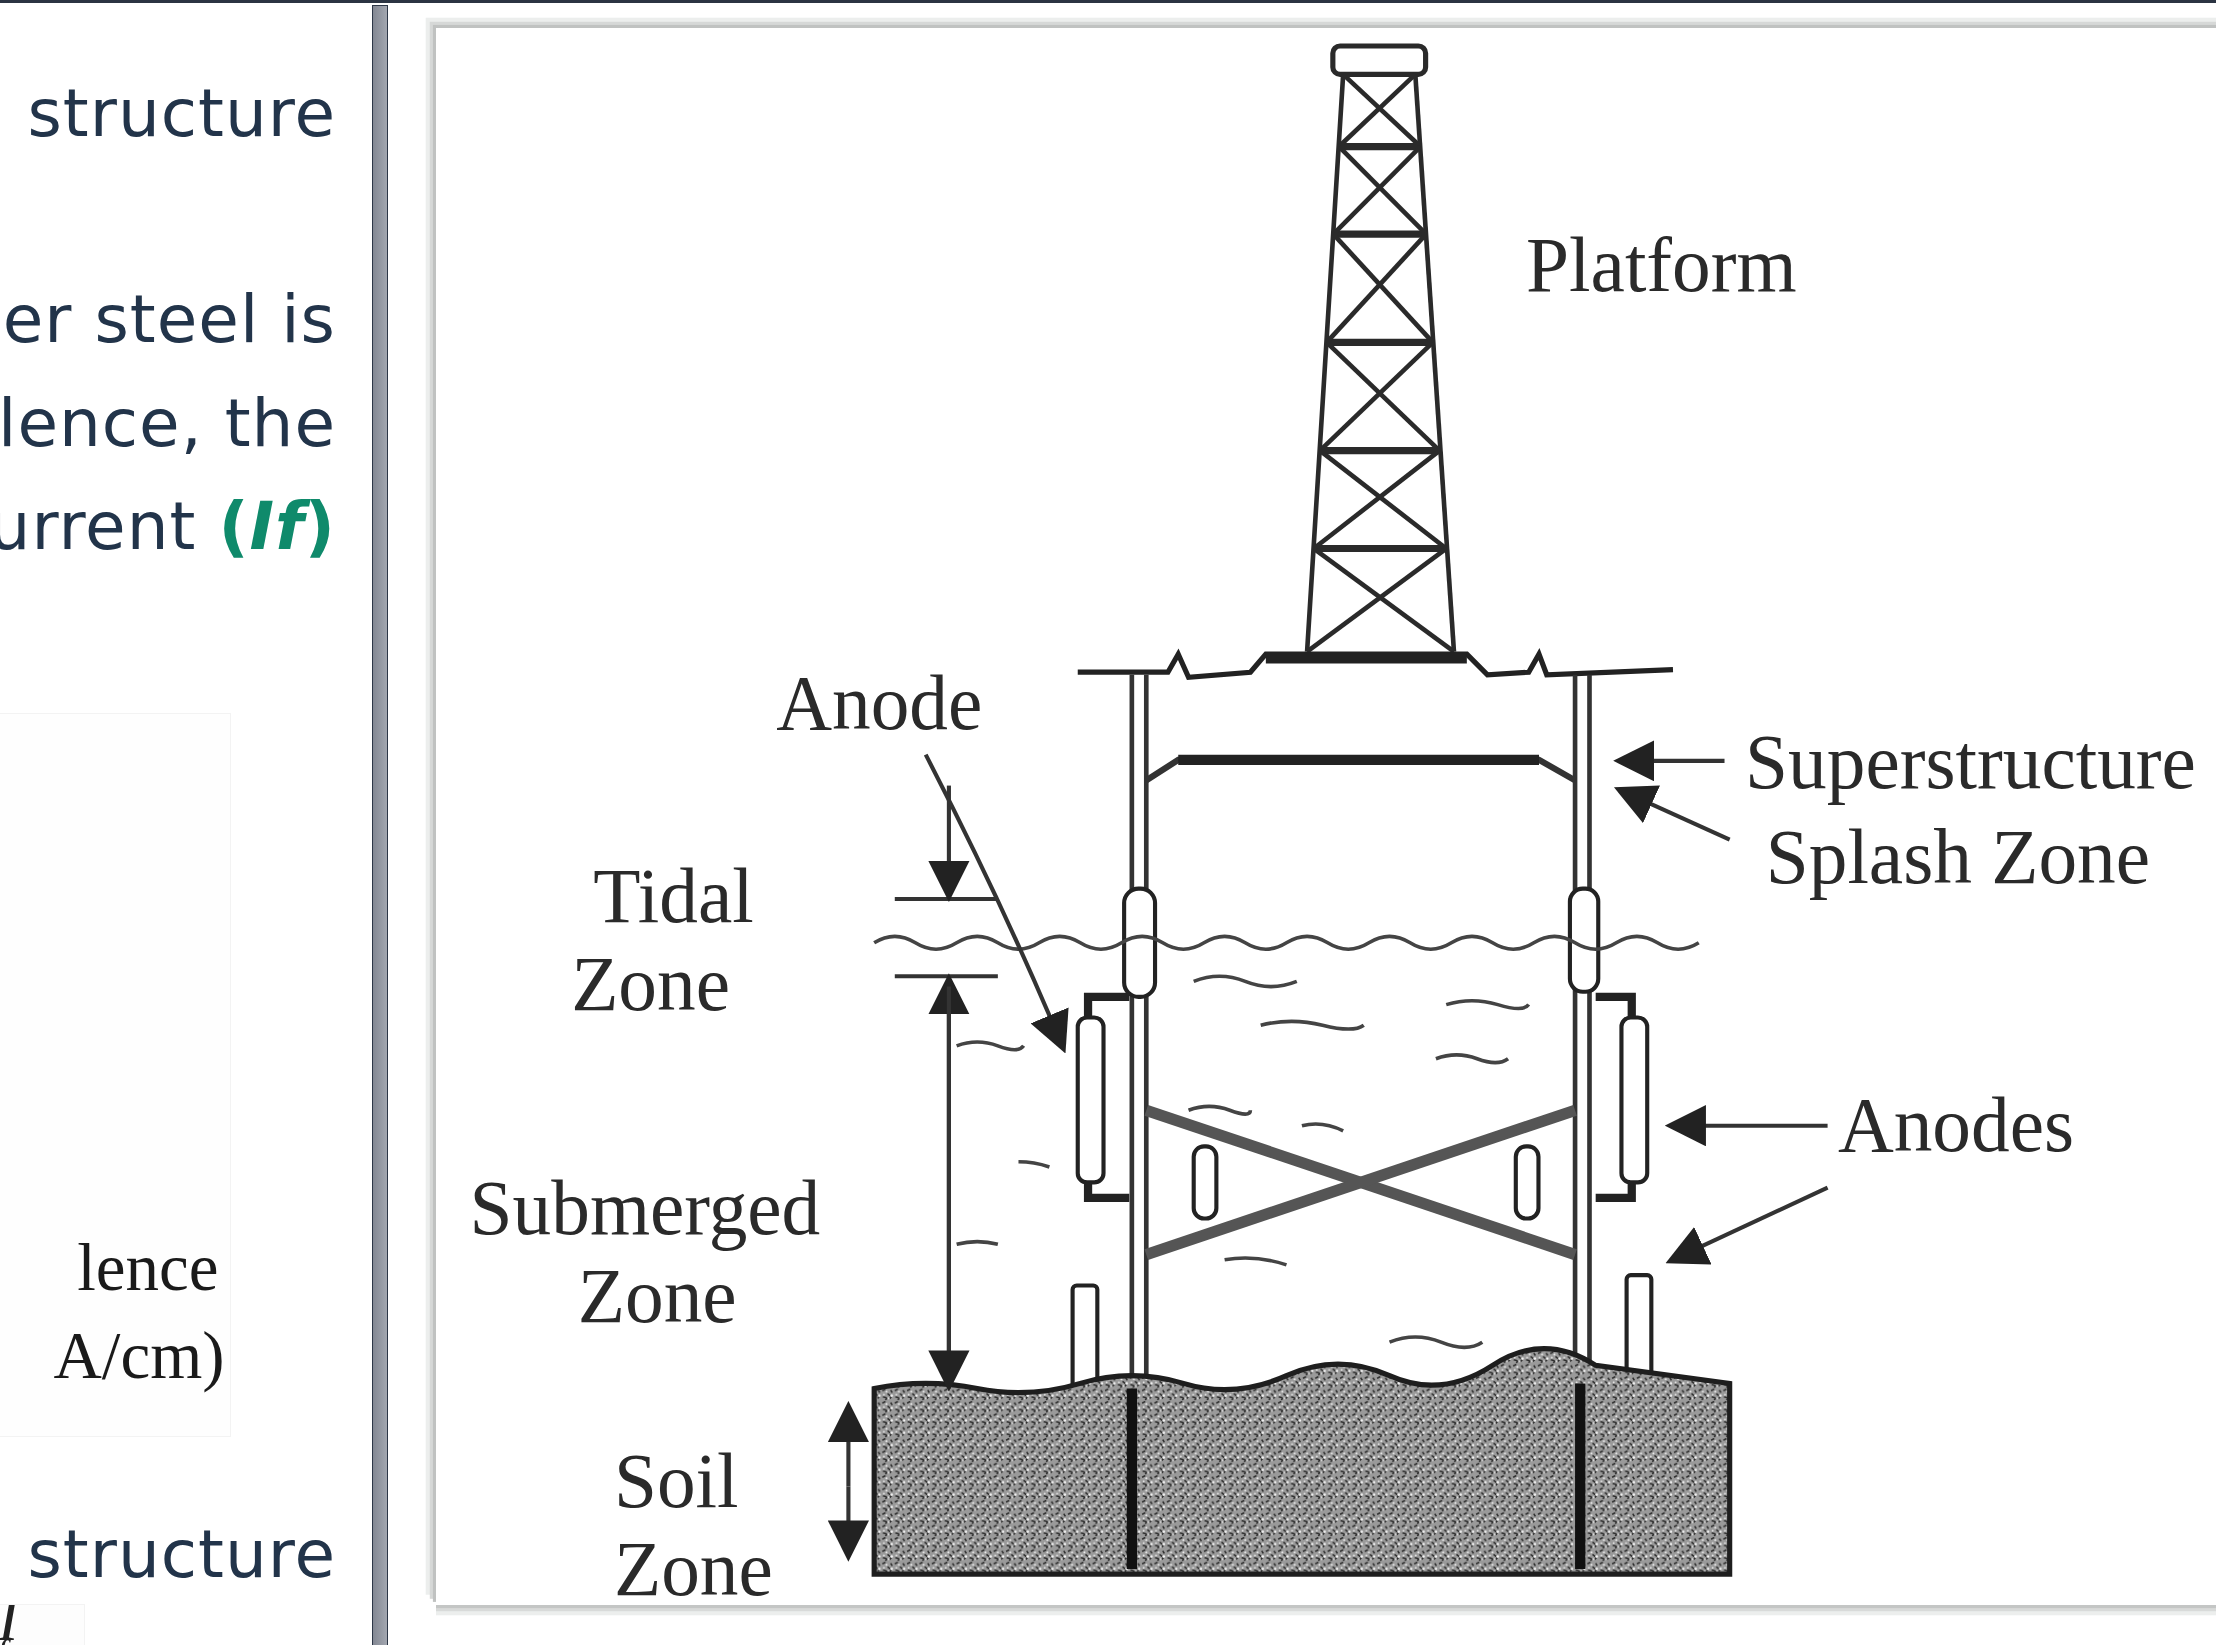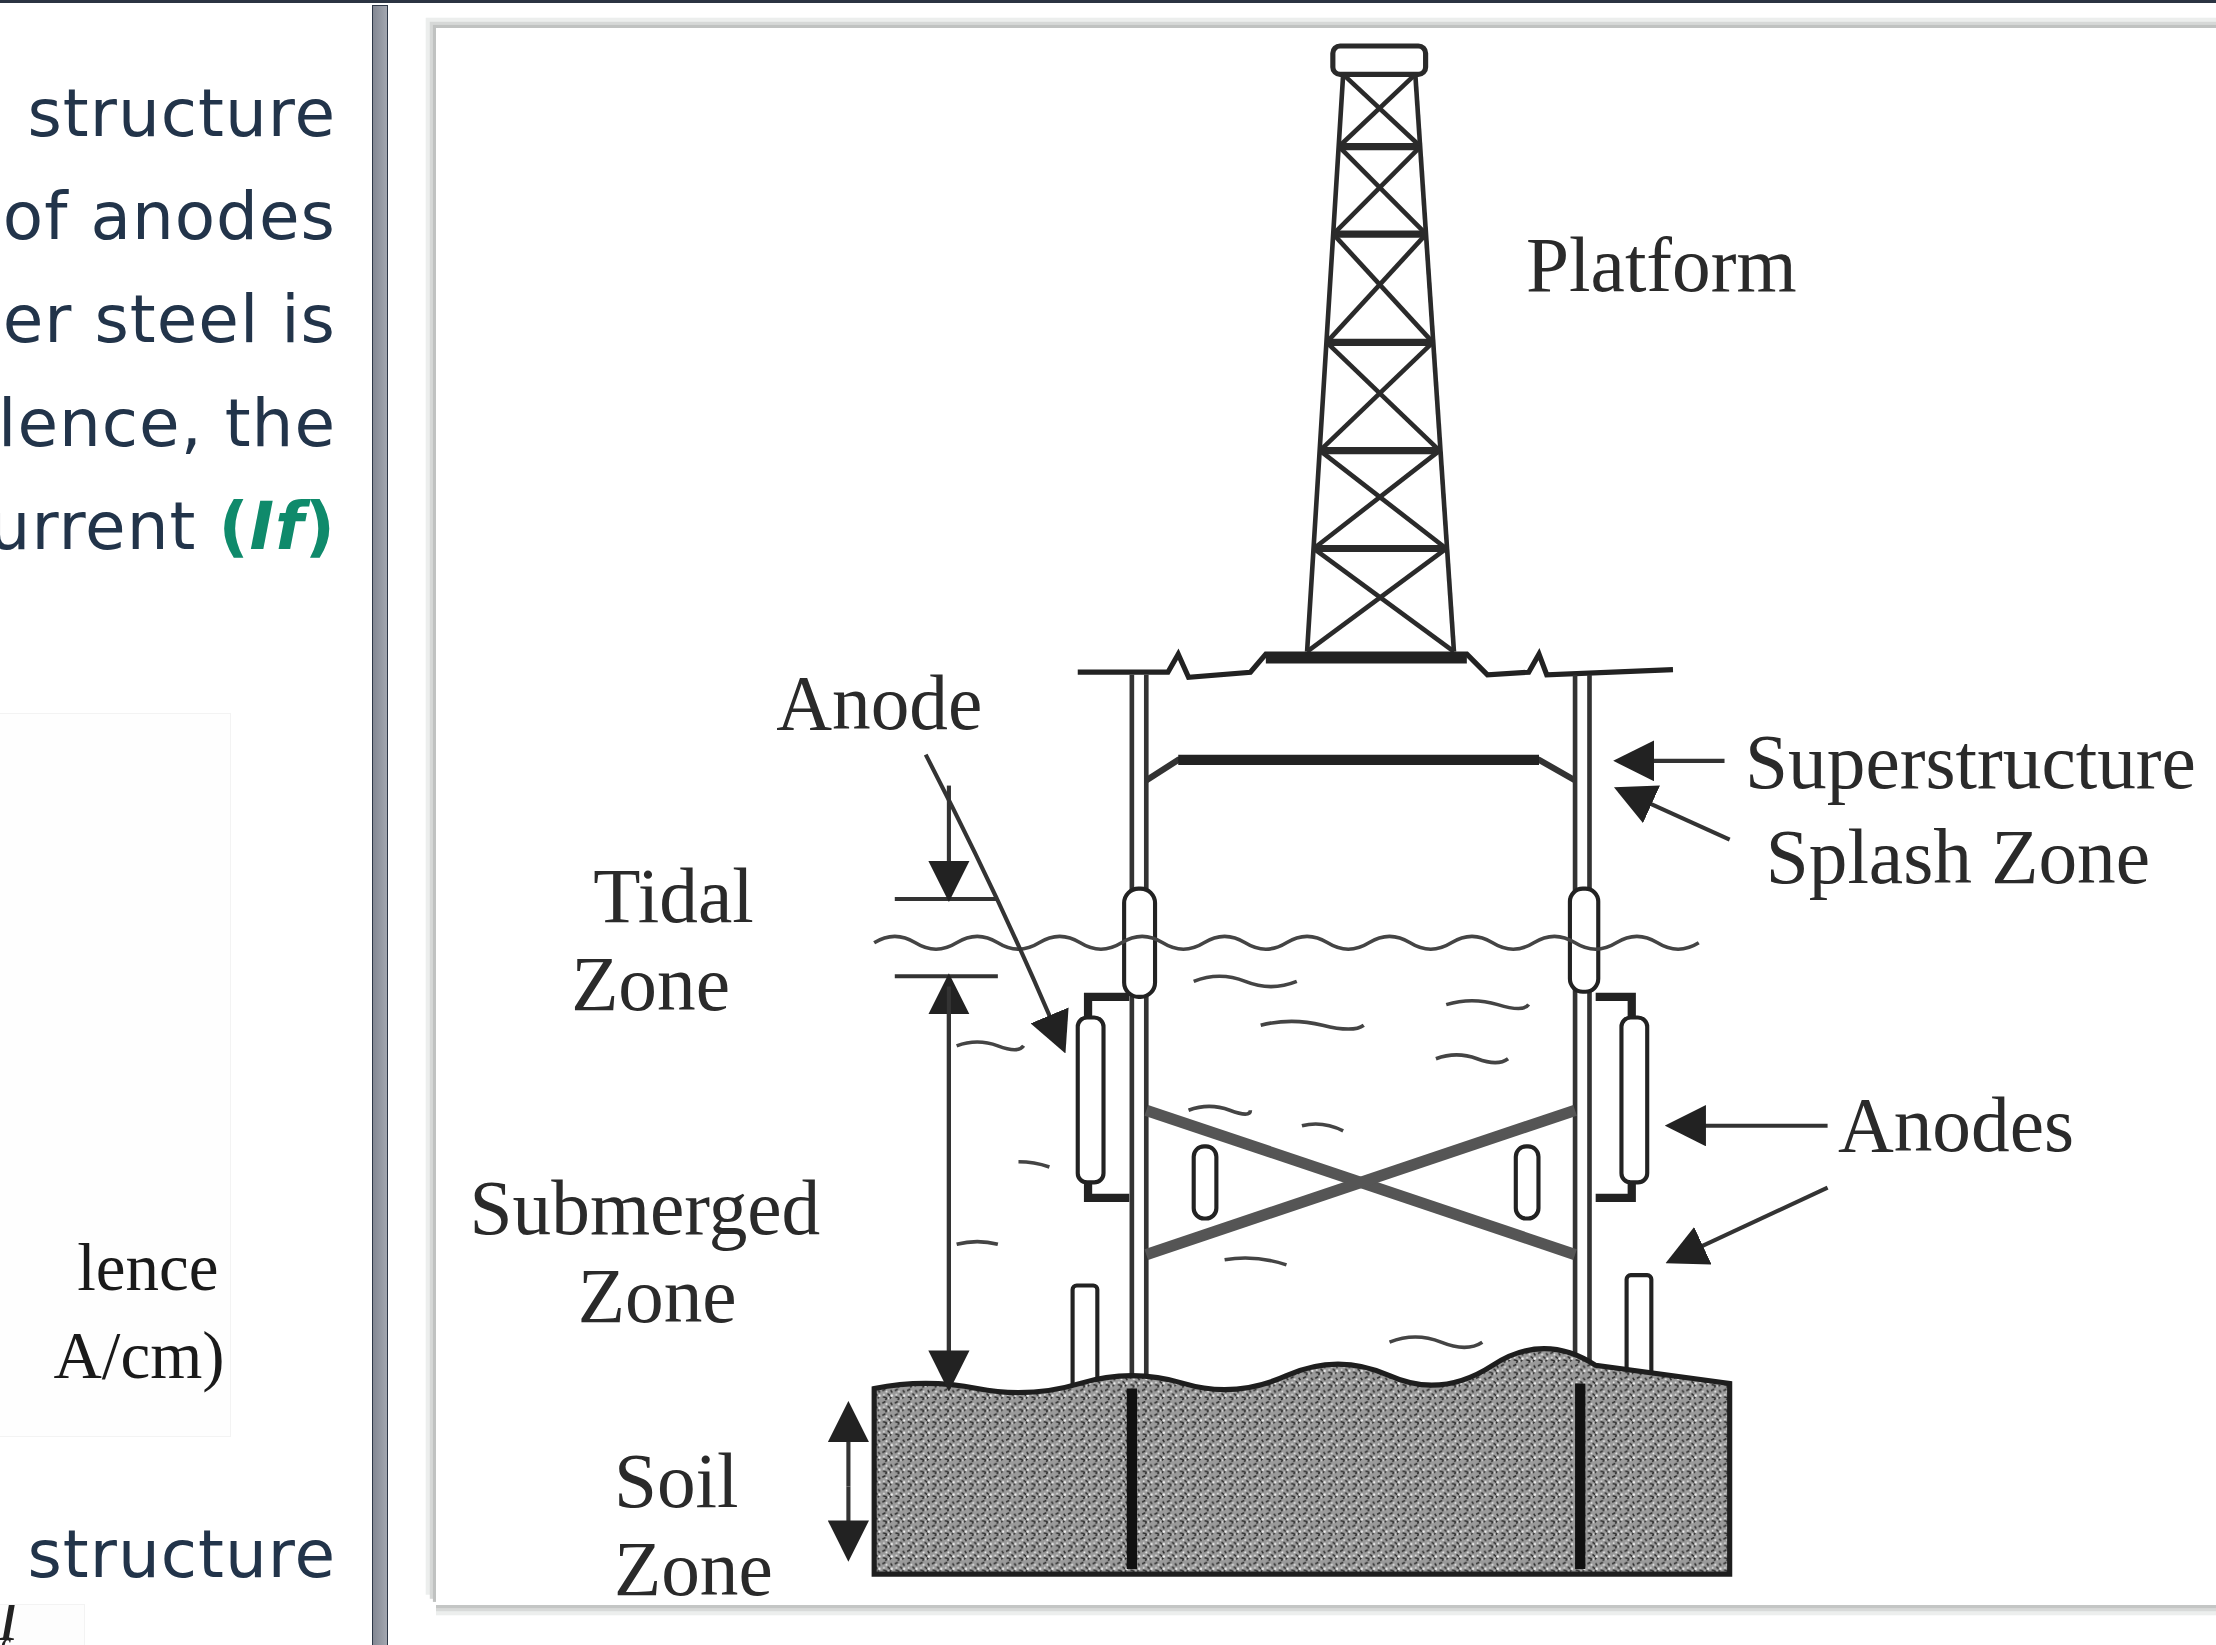--- a/index.html
+++ b/index.html
@@ -61,21 +61,20 @@
     fill: #2a2a2a; font-size: 150px;
   }
 </style>
 </head>
 <body>
 
 <div class="top-rule"></div>
 
 <div class="text-col">
   <div class="para-line" style="top:59px">structure</div>
-  <div class="para-line" style="top:162px">of anodes</div>
   <div class="para-line" style="top:265px">er  steel  is</div>
   <div class="para-line" style="top:369px">lence, the</div>
   <div class="para-line" style="top:472px"><span>urrent </span><span class="accent"><span>(</span><i>If</i><span>)</span></span></div>
 
   <div class="embed-box">
     <div class="embed-text" style="top:515px">lence</div>
     <div class="embed-text" style="top:603px; right:5.2px;">A/cm)</div>
   </div>
 
   <div class="para-line" style="top:1500px">structure</div>

